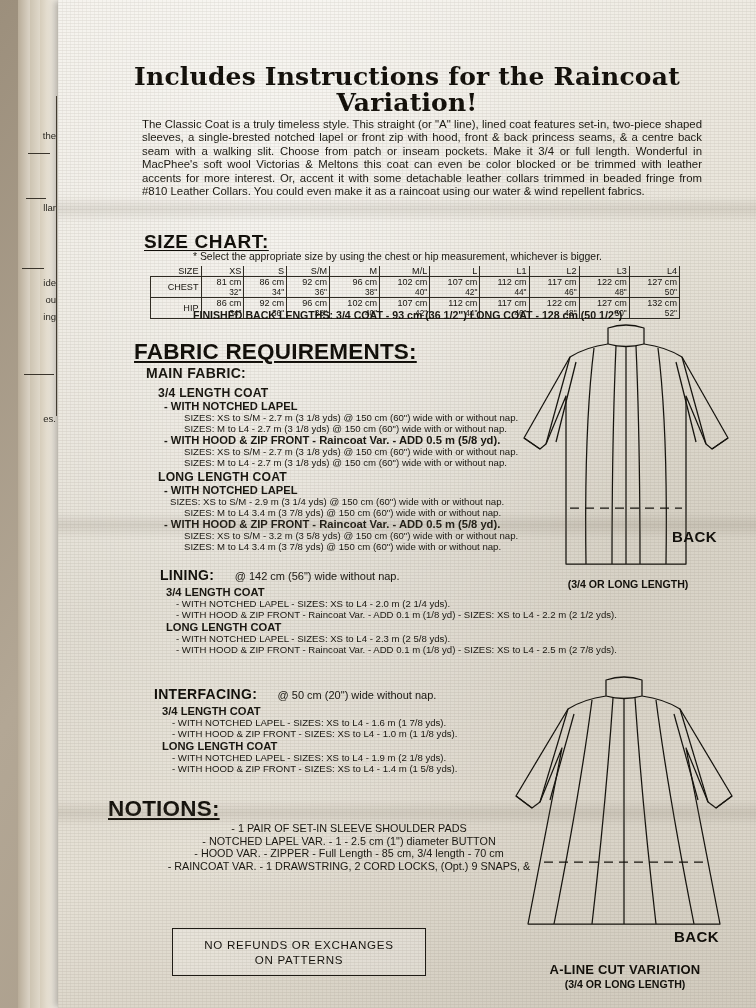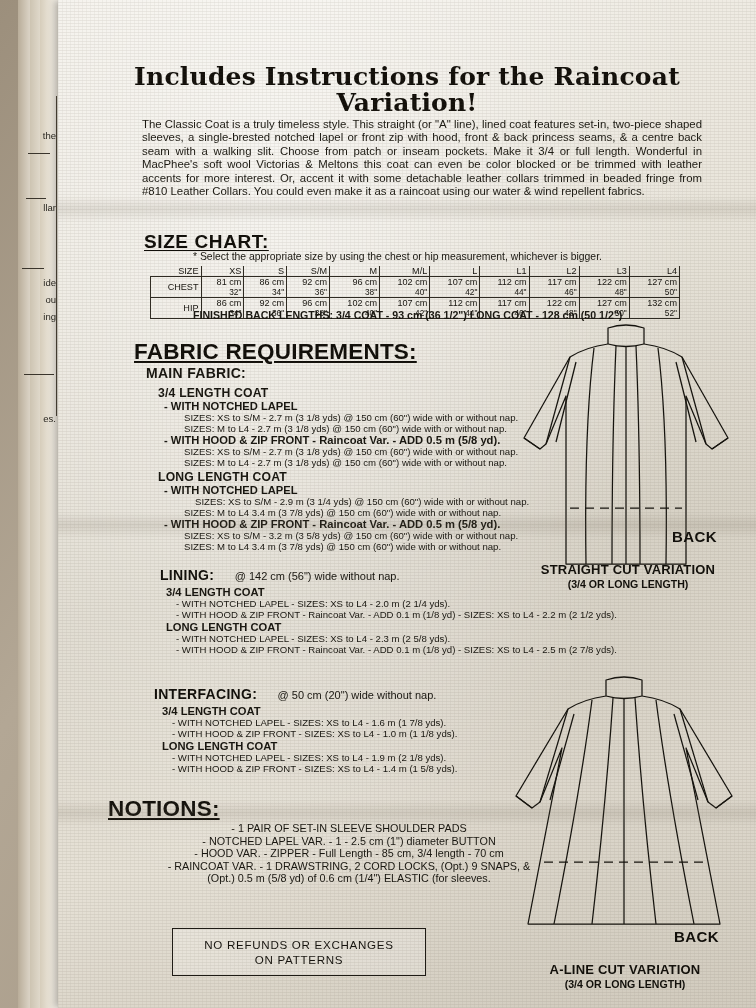--- a/index.html
+++ b/index.html
@@ -219,21 +219,21 @@
     <div class="blk" id="main-fabric-groups" style="left:100px;top:384px">
         <div class="lvl2 row" style="margin-top:2px">3/4  LENGTH  COAT</div>
         <div class="lvl3 row" style="margin-left:6px">- WITH NOTCHED LAPEL</div>
         <div class="lvl4 row" style="margin-left:26px">SIZES:  XS to S/M - 2.7 m (3 1/8 yds) @ 150 cm (60") wide with or without nap.</div>
         <div class="lvl4 row" style="margin-left:26px">SIZES:  M to L4 - 2.7 m (3 1/8 yds) @ 150 cm (60") wide with or without nap.</div>
         <div class="lvl3 row" style="margin-left:6px">- WITH HOOD &amp; ZIP FRONT - Raincoat Var. - ADD 0.5 m (5/8 yd).</div>
         <div class="lvl4 row" style="margin-left:26px">SIZES:  XS to S/M - 2.7 m (3 1/8 yds) @ 150 cm (60") wide with or without nap.</div>
         <div class="lvl4 row" style="margin-left:26px">SIZES:  M to L4 - 2.7 m (3 1/8 yds) @ 150 cm (60") wide with or without nap.</div>
         <div class="lvl2 row" style="margin-top:2px">LONG  LENGTH  COAT</div>
         <div class="lvl3 row" style="margin-left:6px">- WITH NOTCHED LAPEL</div>
-        <div class="lvl4 row" style="margin-left:37px">SIZES:  XS to S/M - 2.9 m (3 1/4 yds) @ 150 cm (60") wide with or without nap.</div>
+        <div class="lvl4 row" style="margin-left:12px">SIZES:  XS to S/M - 2.9 m (3 1/4 yds) @ 150 cm (60") wide with or without nap.</div>
         <div class="lvl4 row" style="margin-left:26px">SIZES:  M to L4 3.4 m (3 7/8 yds) @ 150 cm (60") wide with or without nap.</div>
         <div class="lvl3 row" style="margin-left:6px">- WITH HOOD &amp; ZIP FRONT - Raincoat Var. - ADD 0.5 m (5/8 yd).</div>
         <div class="lvl4 row" style="margin-left:26px">SIZES:  XS to S/M - 3.2 m (3 5/8 yds) @ 150 cm (60") wide with or without nap.</div>
         <div class="lvl4 row" style="margin-left:26px">SIZES:  M to L4 3.4 m (3 7/8 yds) @ 150 cm (60") wide with or without nap.</div>
       </div>
 
     <div class="blk" style="left:102px;top:566px">
       <span class="lvl1 s-sub" style="text-decoration:none">LINING:</span>
       <span class="note" style="position:static;margin-left:16px;font-size:11px">@ 142 cm (56") wide without nap.</span>
     </div>
@@ -258,21 +258,20 @@
         <div class="lvl4 row" style="margin-left:10px">- WITH NOTCHED LAPEL - SIZES:  XS to L4 - 1.9 m (2 1/8 yds).</div>
         <div class="lvl4 row" style="margin-left:10px">- WITH HOOD &amp; ZIP FRONT - SIZES:  XS to L4 - 1.4 m (1 5/8 yds).</div>
       </div>
 
     <div class="sect s-not" style="top:796px">NOTIONS:</div>
     <div class="blk" id="notions-list" style="left:56px;top:822px">
         <div class="notline row">- 1 PAIR OF SET-IN SLEEVE SHOULDER PADS</div>
         <div class="notline row">- NOTCHED LAPEL VAR. - 1 - 2.5 cm (1") diameter BUTTON</div>
         <div class="notline row">- HOOD VAR. - ZIPPER - Full Length - 85 cm, 3/4 length - 70 cm</div>
         <div class="notline row">- RAINCOAT VAR. - 1 DRAWSTRING, 2 CORD LOCKS, (Opt.) 9 SNAPS, &amp;</div>
-        <div class="notline row">  (Opt.) 0.5 m (5/8 yd) of 0.6 cm (1/4") ELASTIC (for sleeves.</div>
       </div>
 
     <div id="refund">
       <span>NO REFUNDS OR EXCHANGES</span>
       <span>ON PATTERNS</span>
     </div>
 
     <div class="fig" style="left:442px;top:318px">
       <svg width="252" height="250" viewBox="0 0 252 250">
         <g fill="none" stroke="#14120d" stroke-width="1.25" stroke-linejoin="round">
@@ -295,21 +294,20 @@
 
           <path d="M126 28 L126 246"></path>
           <path d="M116 28 Q112 120 112 246"></path>
           <path d="M136 28 Q140 120 140 246"></path>
 
           <path d="M70 190 L182 190" stroke-dasharray="9 6"></path>
         </g>
       </svg>
     </div>
     <div class="backlbl" style="left:614px;top:528px">BACK</div>
-    <div class="figcap cap1" style="left:446px;top:562px;width:248px">STRAIGHT CUT VARIATION</div>
     <div class="figcap cap2" style="left:446px;top:578px;width:248px">(3/4 OR LONG LENGTH)</div>
 
     <div class="fig" style="left:434px;top:672px">
       <svg width="264" height="262" viewBox="0 0 264 262">
         <g fill="none" stroke="#14120d" stroke-width="1.25" stroke-linejoin="round">
 
           <path d="M114 24 L114 8 Q132 2 150 8 L150 24"></path>
           <path d="M114 24 Q132 29 150 24"></path>
 
           <path d="M114 24 Q92 27 76 37 L24 124 L40 136 L48 130 L70 76 L36 252 L228 252 L194 76 L216 130 L224 136 L240 124 L188 37 Q172 27 150 24"></path>

